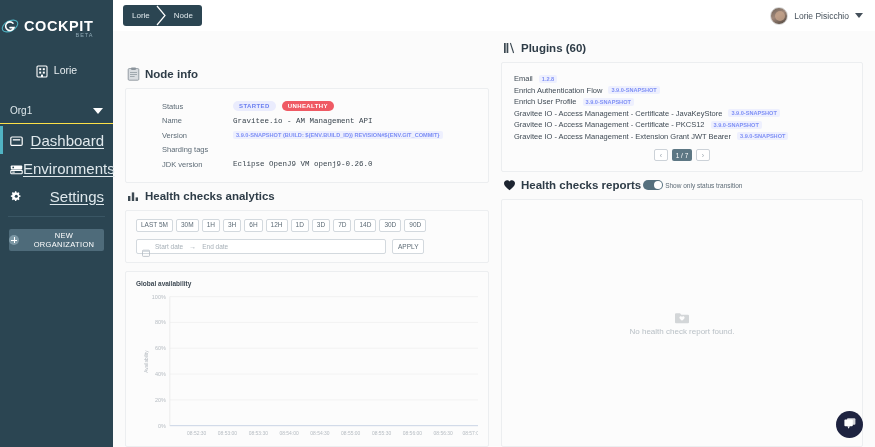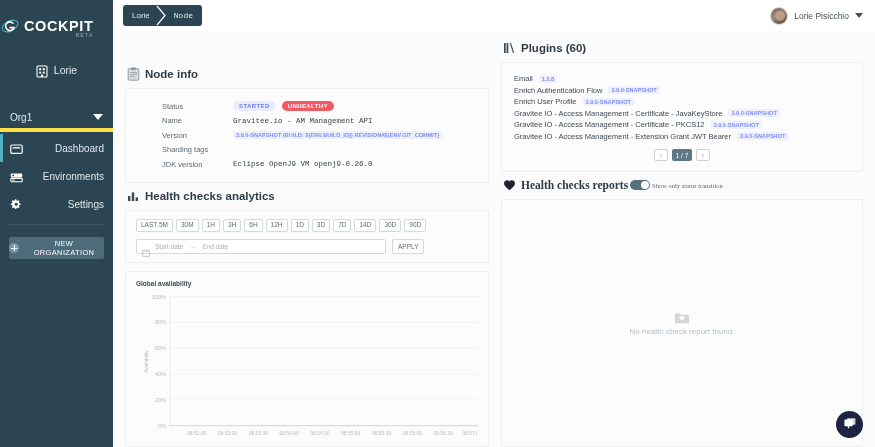--- a/index.html
+++ b/index.html
@@ -32,42 +32,42 @@
   .logo-beta {
     position: absolute; right: 0; top: 14px;
     font-size: 5.5px; color: #8ea8b4; letter-spacing: 1px; font-weight: normal;
   }
   .org-block { display: flex; align-items: center; justify-content: center; height: 56px; gap: 6px; }
   .org-icon { width: 12px; height: 13px; flex: 0 0 12px; }
   .org-name { color: #e7edf0; font-size: 10.5px; }
 
   .org-select {
     display: flex; align-items: center; justify-content: space-between;
-    padding: 0 10px; height: 26px; margin-top: 8px;
-    border-bottom: 4px solid #fde047;
+    padding: 0 10px; height: 26px; margin-top: 0;
+    border-bottom: 1px solid #fde047;
   }
   .org-select .lbl { color: #dfe8ec; font-size: 10px; }
   .caret-down {
     width: 0; height: 0;
     border-left: 5px solid transparent; border-right: 5px solid transparent;
     border-top: 6px solid #ffffff;
   }
 
   .nav { margin-top: 2px; }
   .nav-item {
     display: flex; align-items: center; justify-content: space-between;
     height: 28px; padding: 0 9px 0 6px; position: relative; cursor: pointer;
   }
   .nav-item.active::before {
     content: ""; position: absolute; left: 0; top: 0; bottom: 0;
     width: 3px; background: #50b3c3;
   }
   .nav-item .nico { width: 13px; height: 13px; flex: 0 0 13px; margin-left: 4px; }
   .nav-item .nlbl {
-    color: #dfe8ec; font-size: 10px; 
+    color: #dfe8ec; font-size: 15px; text-decoration: underline;
     text-underline-offset: 2px;
   }
   .nav-divider { height: 1px; background: #3a5664; margin: 6px 8px 0 8px; }
 
   .new-org-btn {
     margin: 12px 9px 0 9px; height: 22px;
     background: #4e6b7a; border: none; border-radius: 2px;
     display: flex; align-items: center; justify-content: center; gap: 5px;
     color: #ffffff; font-size: 7.5px; letter-spacing: .35px; cursor: pointer;
   }
@@ -92,21 +92,21 @@
   .crumb {
     background: #2b4552; color: #dfe8ec; font-size: 8px;
     display: flex; align-items: center; padding: 0 9px; cursor: pointer;
     position: relative;
   }
   .crumb:first-child { border-radius: 3px 0 0 3px; padding-right: 6px; }
   .crumb-sep {
     width: 14px; background: #2b4552; position: relative; overflow: hidden;
   }
   .crumb-sep svg { position: absolute; left: 0; top: 0; }
-  .crumb:last-child { border-radius: 0 3px 3px 0; padding-left: 4px; font-family: Liberation Mono, monospace; }
+  .crumb:last-child { border-radius: 0 3px 3px 0; padding-left: 4px; }
 
   .userbox { display: flex; align-items: center; gap: 6px; cursor: pointer; }
   .avatar {
     width: 18px; height: 18px; border-radius: 50%;
     background: linear-gradient(150deg,#6d6258 0%, #a0887a 45%, #4a4038 100%);
     border: 1px solid #d8d8d8; flex: 0 0 18px; overflow: hidden; position: relative;
   }
   .avatar::after {
     content:""; position:absolute; left:4px; top:3px; width:10px; height:10px;
     border-radius:50%; background:#c9a78e; opacity:.75;
@@ -194,21 +194,21 @@
   .chart-card {
     background:#fcfcfc; border:1px solid #eceef0; border-radius:2px;
     padding: 8px 10px 6px 10px; margin-top: 8px; flex: 1; display:flex; flex-direction:column;
     min-height: 0;
   }
   .chart-title { font-size: 6.5px; font-weight: bold; color: #3f4a54; margin-bottom: 2px; }
   .chart-wrap { flex: 1; position: relative; min-height: 0; }
   .chart-wrap svg { display:block; width: 100%; height: 100%; }
 
   
-  .rep-head { display:flex; align-items:center; gap: 2px; margin: 6px 0 7px 2px; font-family: Liberation Serif, serif; }
+  .rep-head { display:flex; align-items:center; gap: 2px; margin: 6px 0 7px 2px; }
   .toggle {
     width: 20px; height: 10px; border-radius: 6px; background: #56707e;
     position: relative; cursor: pointer; flex: 0 0 20px;
   }
   .toggle .knob {
     position: absolute; right: 1px; top: 1px; width: 8px; height: 8px;
     border-radius: 50%; background: #ffffff;
   }
   .toggle-lbl { font-size: 6.5px; color: #5d6b76; }
   .empty-card {

